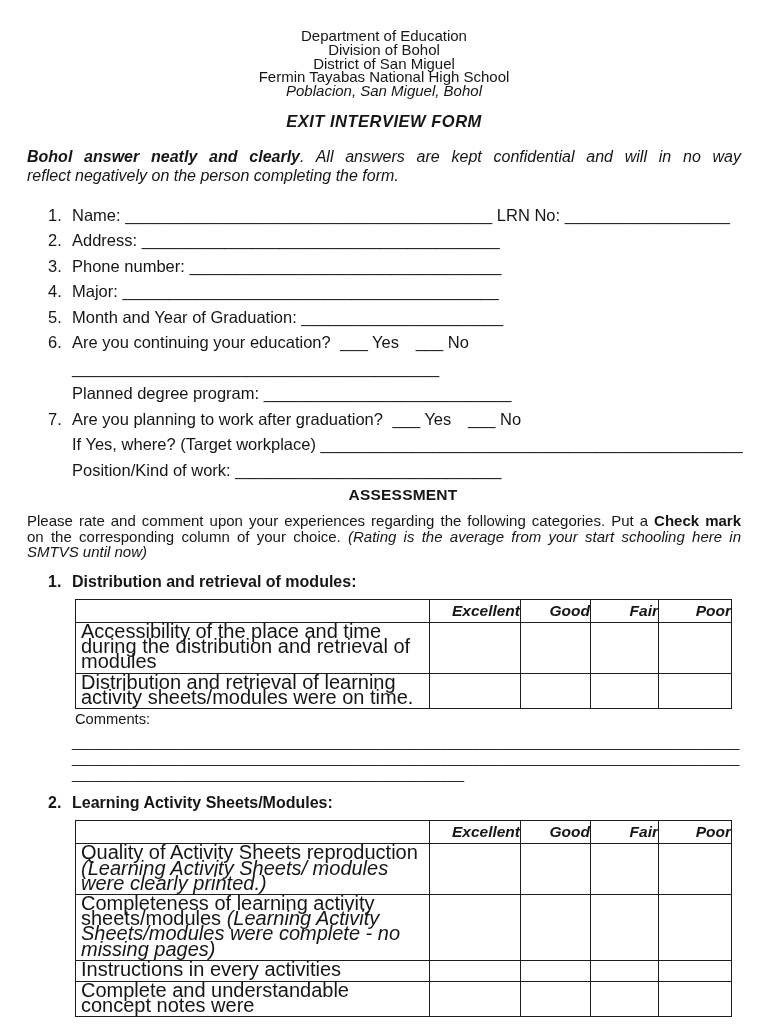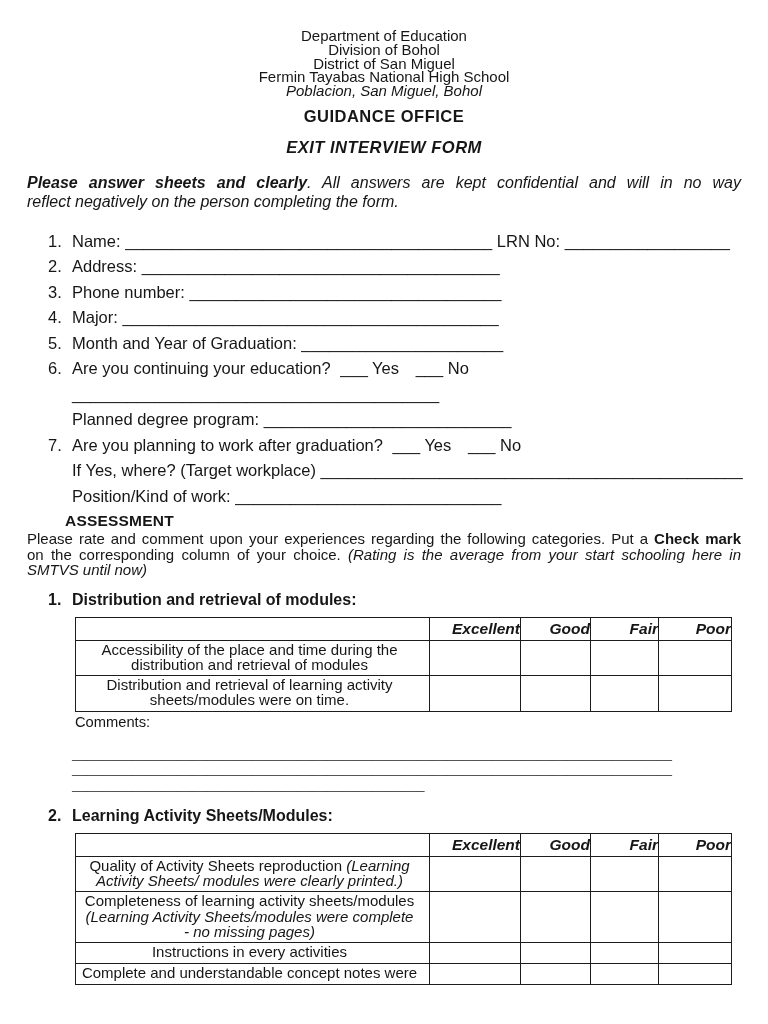--- a/index.html
+++ b/index.html
@@ -27,67 +27,66 @@
   .qrow { display: flex; line-height: 18px; margin-bottom: 7.5px; }
   .qnum { flex: none; width: 24px; margin-left: 21px; }
   .qtext { white-space: nowrap; }
   .sub { margin-left: 45px; line-height: 18px; margin-bottom: 7.5px; white-space: nowrap; }
   .jwords { display: flex; justify-content: space-between; width: 663px; margin-left: 45px; line-height: 18px; margin-bottom: 7.5px; }
   .blank { letter-spacing: 0; }
   .gap12 { margin-left: 12px; }
   .gap6 { margin-left: 5px; }
 
   
-  .assess-title { padding-left: 38px; font-weight: bold; font-size: 15.5px; margin-top: 6px; letter-spacing: .2px; }
-  .apara { margin-top: 1px; font-size: 15px; line-height: 15.6px; }
+  .assess-title { text-align: center; padding-left: 38px; font-weight: bold; font-size: 15.5px; margin-top: 6px; letter-spacing: .2px; }
+  .apara { margin-top: 9px; font-size: 15px; line-height: 15.6px; }
   .sec-h { display: flex; font-weight: bold; font-size: 16px; margin-top: 13px; line-height: 18px; }
   .sec-h .qnum { width: 24px; margin-left: 21px; }
 
   table.rtable {
     margin-left: 48px; margin-top: 8px;
     border-collapse: collapse; table-layout: fixed;
     width: 652px;
   }
   .rtable th, .rtable td { border: 1.6px solid #1c1c1c; }
   .rtable th {
     font-weight: bold; font-style: italic; font-size: 15.5px;
     height: 23px; text-align: right; vertical-align: middle;
   }
   .rtable th:nth-child(1) { width: 354px; }
   .rtable th:nth-child(2) { width: 91px; }
   .rtable th:nth-child(3) { width: 70px; }
   .rtable th:nth-child(4) { width: 68px; }
   .rtable th:nth-child(5) { width: 73px; }
   .rtable td.desc {
-    font-size: 15px; line-height: 15.2px;
-    padding: 1px 11px 3px 5px; vertical-align: top; text-align: center;
+    font-size: 20px; line-height: 15.2px;
+    padding: 1px 11px 3px 5px; vertical-align: top; text-align: left;
   }
   .rtable td.rate { height: 21px; }
 
   .comments-label { margin-left: 48px; font-size: 14.7px; margin-top: 2px; }
-  .clines { margin-left: 45px; margin-top: 17px; font-size: 15px; line-height: 15.8px; font-family: Liberation Serif, serif; }
+  .clines { margin-left: 45px; margin-top: 7px; font-size: 15px; line-height: 15.8px; }
   .clines div { white-space: nowrap; }
 </style>
 </head>
 <body>
 
 <div class="doc">
 
   <div class="hdr">
     <div>Department of Education</div>
     <div>Division of Bohol</div>
     <div>District of San Miguel</div>
     <div>Fermin Tayabas National High School</div>
     <div class="it">Poblacion, San Miguel, Bohol</div>
-    <div class="office">GUIDANCE OFFICE</div>
     <div class="formtitle">EXIT INTERVIEW FORM</div>
   </div>
 
   <div class="intro">
-    <div class="jl"><span style="font-weight: bold; font-style: italic;">Please answer sheets and clearly</span><span style="font-style: italic;">. All answers are kept confidential and will in no way</span></div>
+    <div class="jl"><span style="font-weight: bold; font-style: italic;">Bohol answer neatly and clearly</span><span style="font-style: italic;">. All answers are kept confidential and will in no way</span></div>
     <div><span style="font-style: italic;">reflect negatively on the person completing the form.</span></div>
   </div>
 
   <div class="qlist">
 
     <div class="qrow">
       <span class="qnum">1.</span>
       <span class="qtext"><span>Name:</span> <span class="blank">________________________________________</span> <span>LRN No:</span> <span class="blank">__________________</span></span>
     </div>
 

